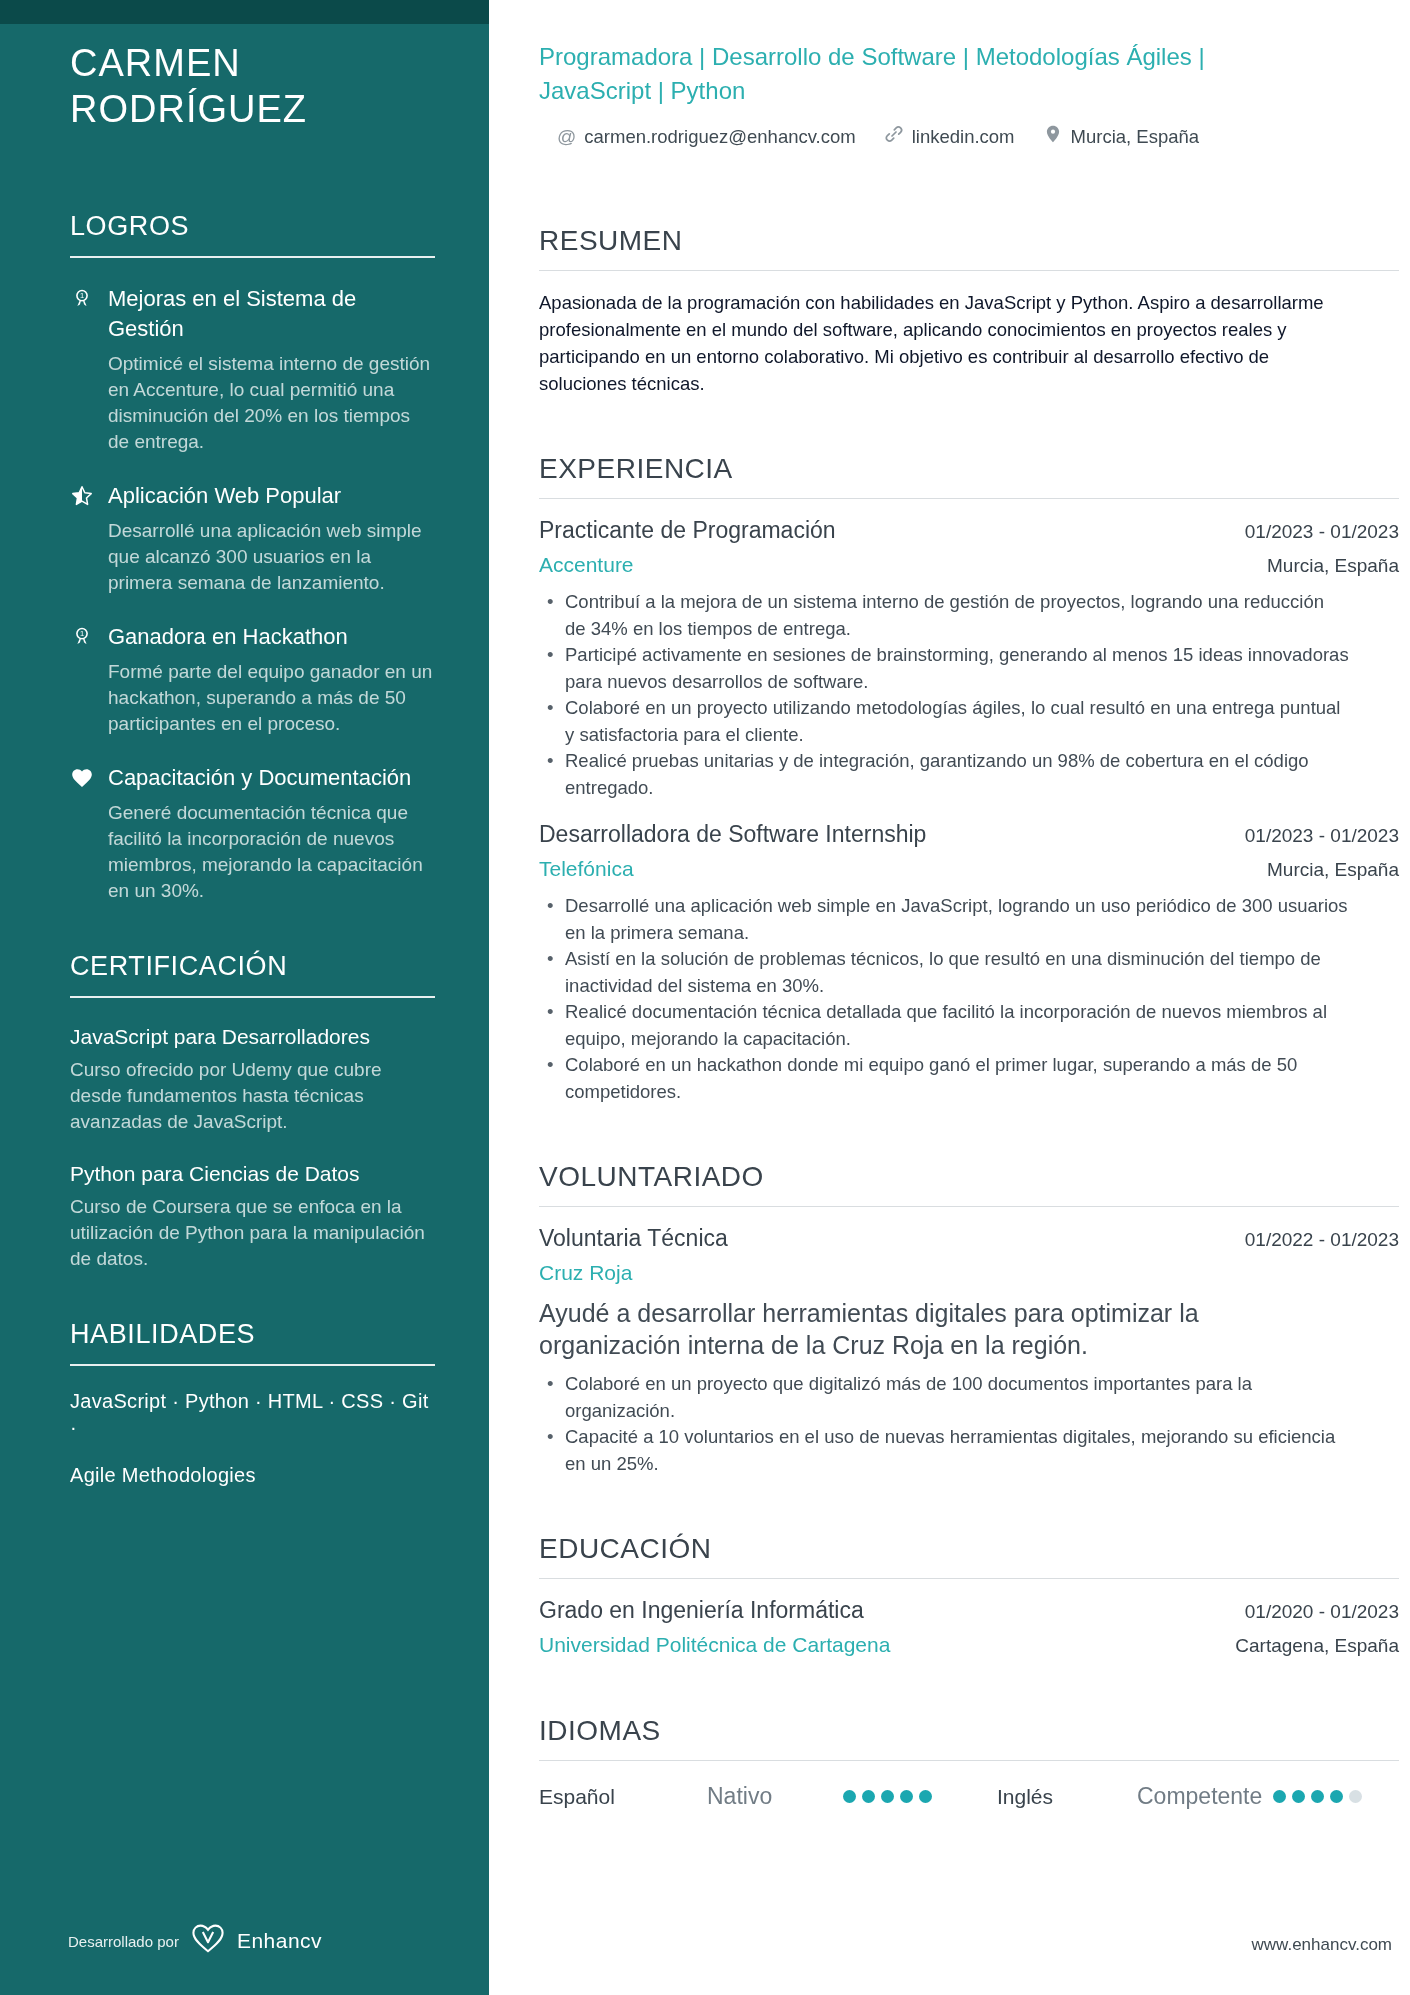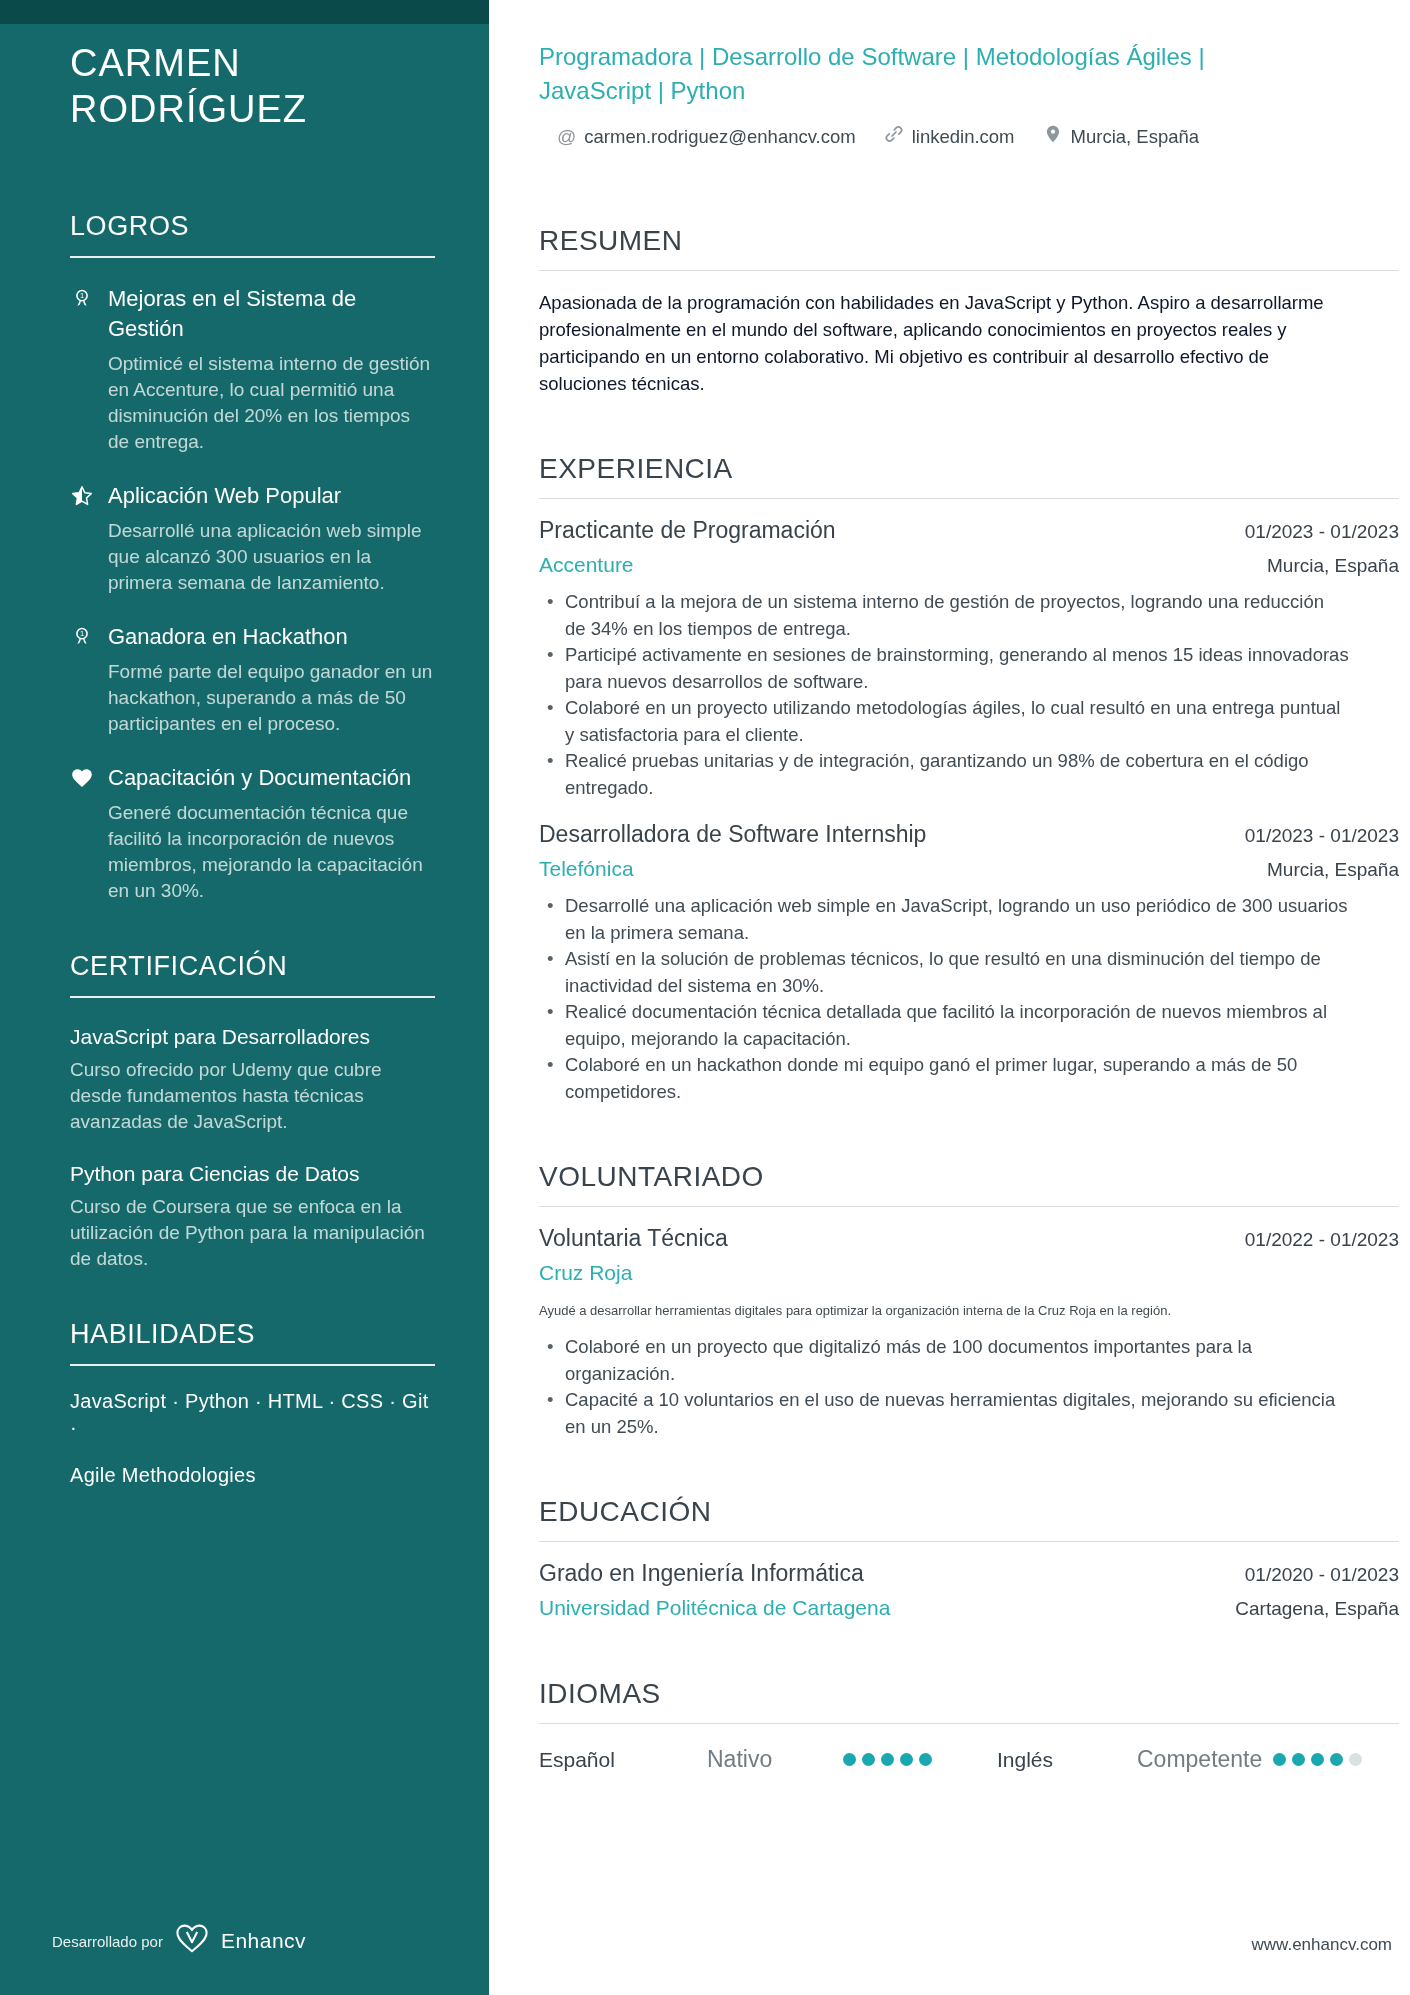--- a/index.html
+++ b/index.html
@@ -16,21 +16,21 @@
   .s-h2 { font-size:27px; line-height:32px; font-weight:400; letter-spacing:.6px; color:#fff; }
   .s-hr { border:none; height:2px; background:rgba(255,255,255,.9); margin-top:14px; }
   .ach-item { display:flex; margin-top:26px; }
   .ach-icon { flex:0 0 38px; padding-top:3px; }
   .ach-title { font-size:22px; line-height:30px; font-weight:500; color:#fff; }
   .ach-desc { margin-top:7px; font-size:19px; line-height:26px; color:rgba(255,255,255,.74); }
   .skills-line { margin-top:22px; font-size:20px; line-height:26px; color:#fff; letter-spacing:.3px; }
   .cert-item { margin-top:24px; }
   .cert-title { font-size:21px; line-height:29px; font-weight:500; color:#fff; }
   .cert-desc { margin-top:6px; font-size:19px; line-height:26px; color:rgba(255,255,255,.74); }
-  .s-footer { position:absolute; bottom:36px; left:52px; display:flex; align-items:center; gap:10px; }
+  .s-footer { position:absolute; bottom:36px; left:68px; display:flex; align-items:center; gap:10px; }
   .s-footer-prefix { font-size:15px; color:rgba(255,255,255,.9); }
   .brand-word { font-size:21px; color:#fff; letter-spacing:.5px; }
 
   
   .main { position:relative; flex:1; padding:40px 78px 0 50px; }
   .headline { font-size:24px; line-height:34px; color:#2CAFB0; font-weight:400; max-width:760px; }
   .contact { margin-top:16px; display:flex; align-items:center; gap:28px; margin-left:18px; }
   .contact-item { display:flex; align-items:center; gap:8px; font-size:18.5px; color:#3F4A52; }
   .at-glyph { font-size:19px; color:#8E979E; }
   .m-section { margin-top:56px; }
@@ -41,21 +41,21 @@
   .job { margin-top:16px; }
   .job + .job { margin-top:18px; }
   .row { display:flex; justify-content:space-between; align-items:baseline; }
   .role { font-size:23px; line-height:30px; font-weight:500; color:#39434C; }
   .dates { font-size:19px; color:#39434C; }
   .company { font-size:21px; line-height:28px; color:#2CAFB0; margin-top:6px; }
   .loc { font-size:19px; color:#39434C; }
   .bullets { margin-top:10px; list-style:none; max-width:810px; }
   .bullets li { position:relative; padding-left:26px; font-size:18.5px; line-height:26.5px; color:#414B54; }
   .bullets li::before { content:"•"; position:absolute; left:8px; top:0; color:#57616A; }
-  .summary { margin-top:10px; font-size:13px; line-height:27px; color:#414B54; max-width:805px; }
+  .summary { margin-top:10px; font-size:25px; line-height:32px; color:#414B54; max-width:805px; }
   .langs { margin-top:22px; display:flex; align-items:center; }
   .lang-name { font-size:21px; color:#39434C; width:168px; }
   .lang-level { font-size:23px; color:#717C85; width:136px; }
   .dots { display:flex; gap:6px; align-items:center; width:126px; }
   .dot { width:13px; height:13px; border-radius:50%; background:#D8E0E4; display:inline-block; }
   .dot.on { background:#1BA7B0; }
   .lang-block2 { margin-left:28px; display:flex; align-items:center; }
   .lang-block2 .lang-name { width:140px; }
   .m-footer { position:absolute; bottom:40px; right:85px; font-size:17px; color:#3F4A52; }
 </style>

